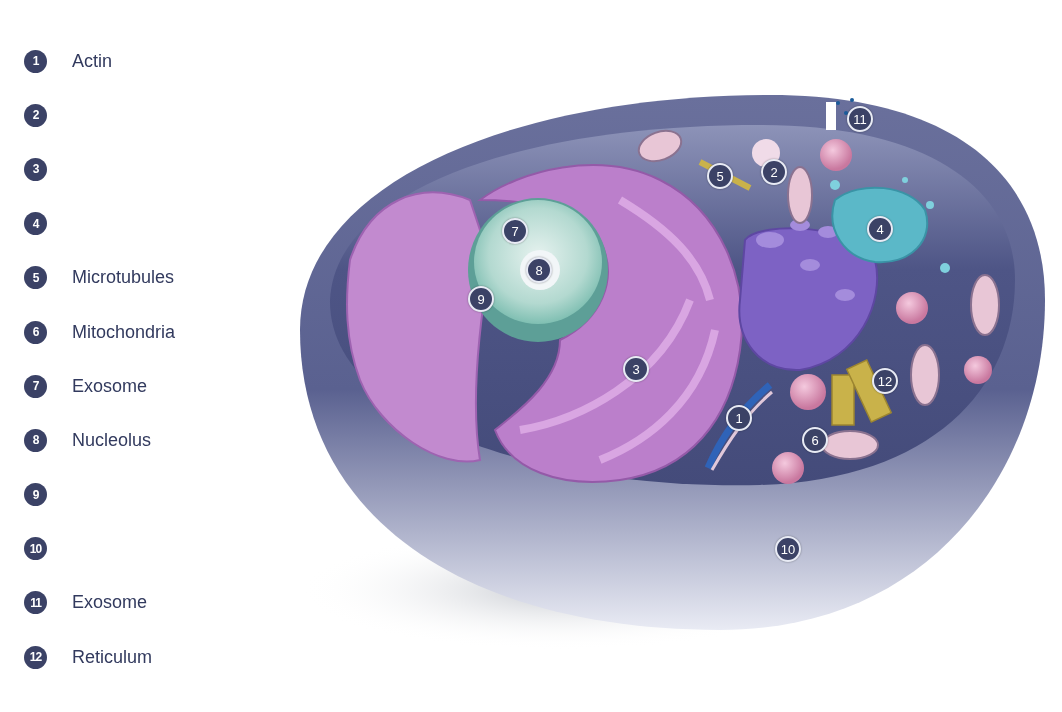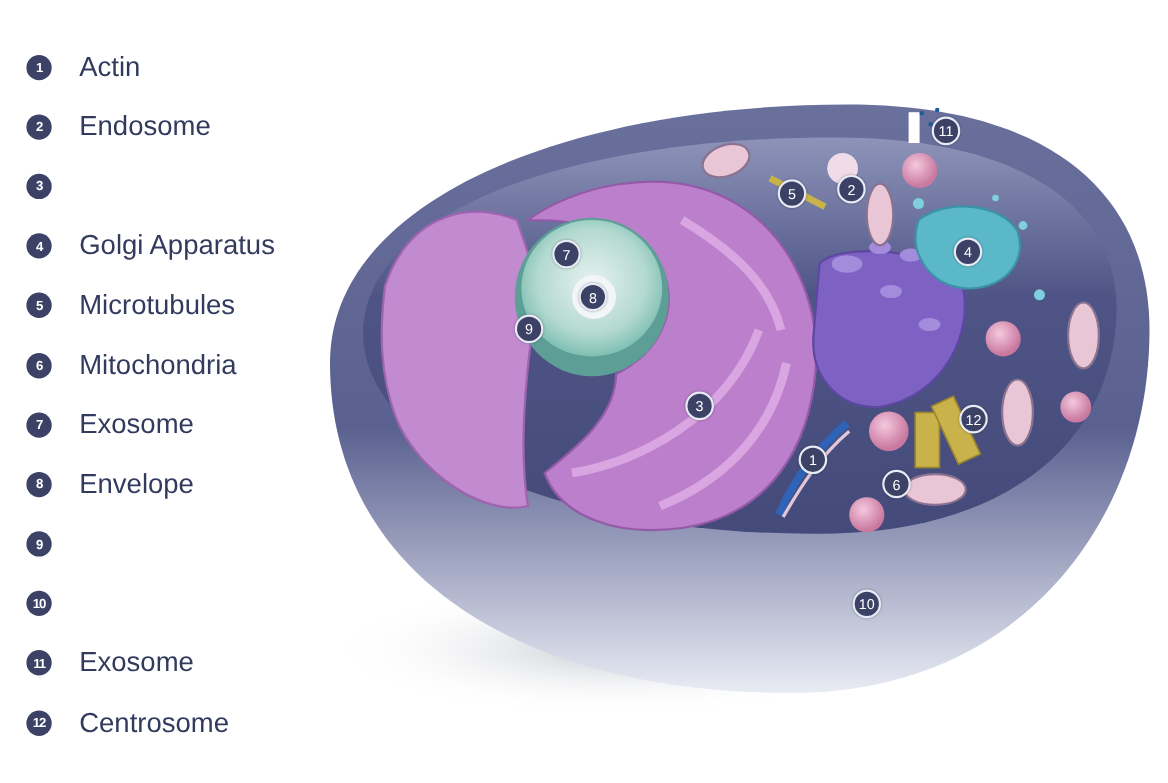--- a/index.html
+++ b/index.html
@@ -1,71 +1,69 @@
 <!DOCTYPE html>
 <html><head>
 <meta charset="utf-8">
 <style>
   html,body{margin:0;padding:0;background:#ffffff;}
   body{width:1062px;height:712px;position:relative;overflow:hidden;font-family:"Liberation Sans",sans-serif;}
   .legend{position:absolute;left:24px;top:34px;}
   .legend-item{display:flex;align-items:center;height:54.2px;}
   .legend-num{width:23px;height:23px;border-radius:50%;background:#3b4266;color:#fff;font-size:12px;font-weight:bold;display:flex;align-items:center;justify-content:center;margin-right:25px;letter-spacing:-1px;}
-  .legend-label{font-size:25px;color:#323a5e;}
+  .legend-label{font-size:18px;color:#323a5e;}
   svg.cell{position:absolute;left:0;top:0;}
   .marker{position:absolute;width:22px;height:22px;border-radius:50%;background:#3b4266;border:2px solid #e8ebf5;color:#fff;font-size:13px;display:flex;align-items:center;justify-content:center;transform:translate(-50%,-50%);box-shadow:0 0 2px rgba(0,0,0,.4);}
 </style>
 </head>
 <body>
 
 <div class="legend">
   <div class="legend-item">
       <span class="legend-num">1</span>
       <span class="legend-label">Actin</span>
     </div>
   <div class="legend-item">
       <span class="legend-num">2</span>
-      <span class="legend-label">Endosome</span>
     </div>
   <div class="legend-item">
       <span class="legend-num">3</span>
     </div>
   <div class="legend-item">
       <span class="legend-num">4</span>
-      <span class="legend-label">Golgi Apparatus</span>
     </div>
   <div class="legend-item">
       <span class="legend-num">5</span>
       <span class="legend-label">Microtubules</span>
     </div>
   <div class="legend-item">
       <span class="legend-num">6</span>
       <span class="legend-label">Mitochondria</span>
     </div>
   <div class="legend-item">
       <span class="legend-num">7</span>
       <span class="legend-label">Exosome</span>
     </div>
   <div class="legend-item">
       <span class="legend-num">8</span>
-      <span class="legend-label">Envelope</span>
+      <span class="legend-label">Nucleolus</span>
     </div>
   <div class="legend-item">
       <span class="legend-num">9</span>
     </div>
   <div class="legend-item">
       <span class="legend-num">10</span>
     </div>
   <div class="legend-item">
       <span class="legend-num">11</span>
       <span class="legend-label">Exosome</span>
     </div>
   <div class="legend-item">
       <span class="legend-num">12</span>
-      <span class="legend-label">Centrosome</span>
+      <span class="legend-label">Reticulum</span>
     </div>
 </div>
 
 <svg class="cell" width="1062" height="712" viewBox="0 0 1062 712">
   <defs>
     <radialGradient id="shadowG" cx="50%" cy="50%" r="50%">
       <stop offset="0%" stop-color="#b8bcc4" stop-opacity="0.8"></stop>
       <stop offset="100%" stop-color="#ffffff" stop-opacity="0"></stop>
     </radialGradient>
     <linearGradient id="outerG" x1="0" y1="0" x2="0" y2="1">

